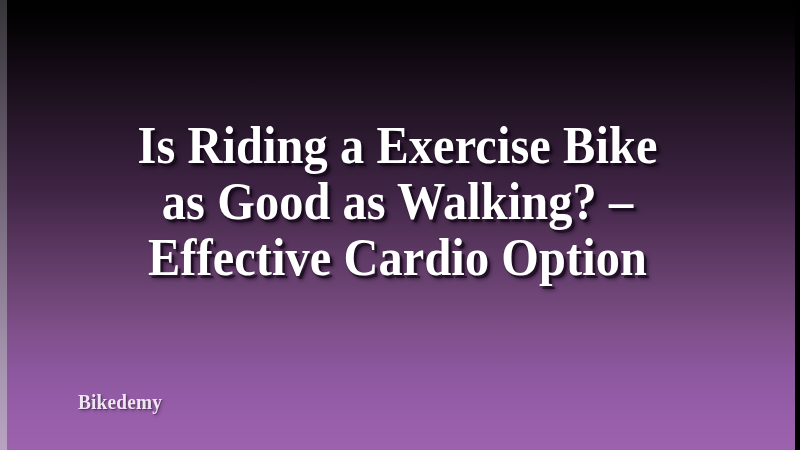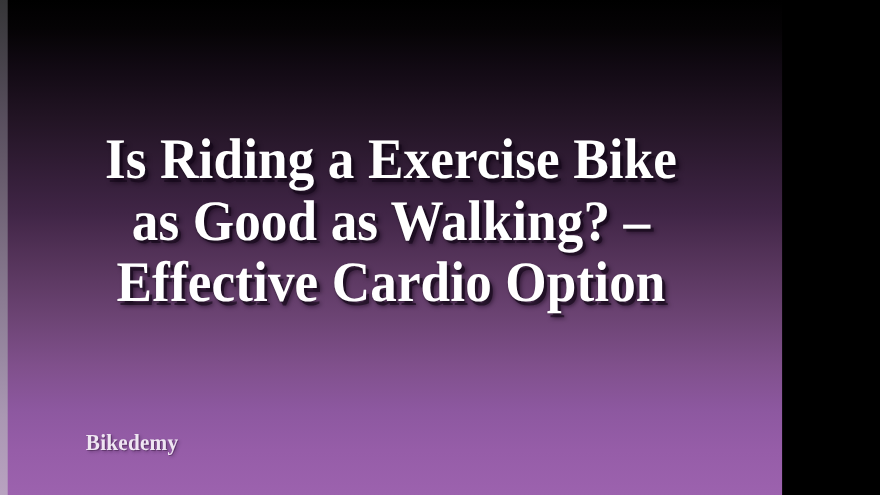--- a/index.html
+++ b/index.html
@@ -7,21 +7,21 @@
     padding: 0;
     background: #000;
   }
 
   body {
     font-family: "Liberation Serif", "DejaVu Serif", serif;
   }
 
   #card {
     position: relative;
-    width: 711px;
+    width: 795px;
     height: 450px;
     overflow: hidden;
     background: linear-gradient(
       to bottom,
       #000000 0%,
       #050305 6%,
       #120a14 14%,
       #221424 24%,
       #301c34 33%,
       #402546 43%,

